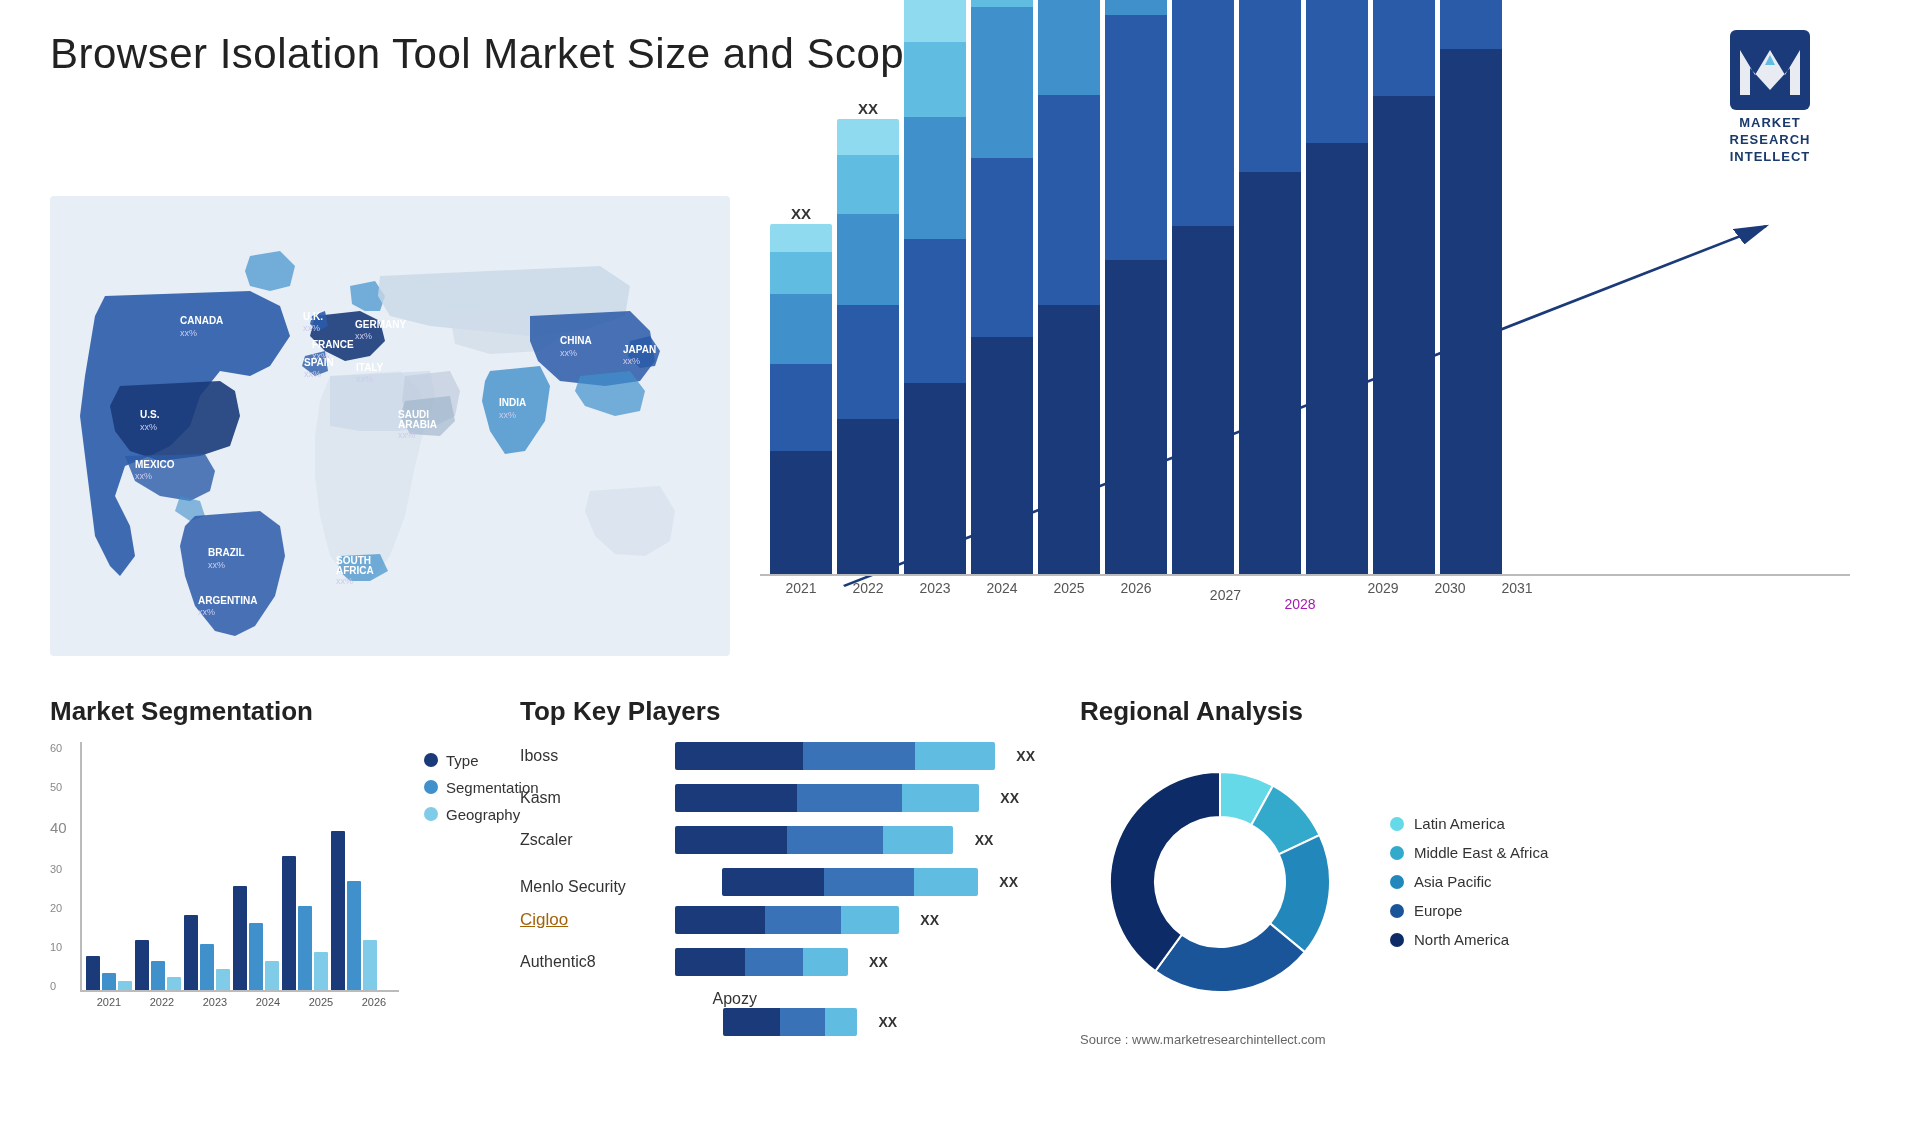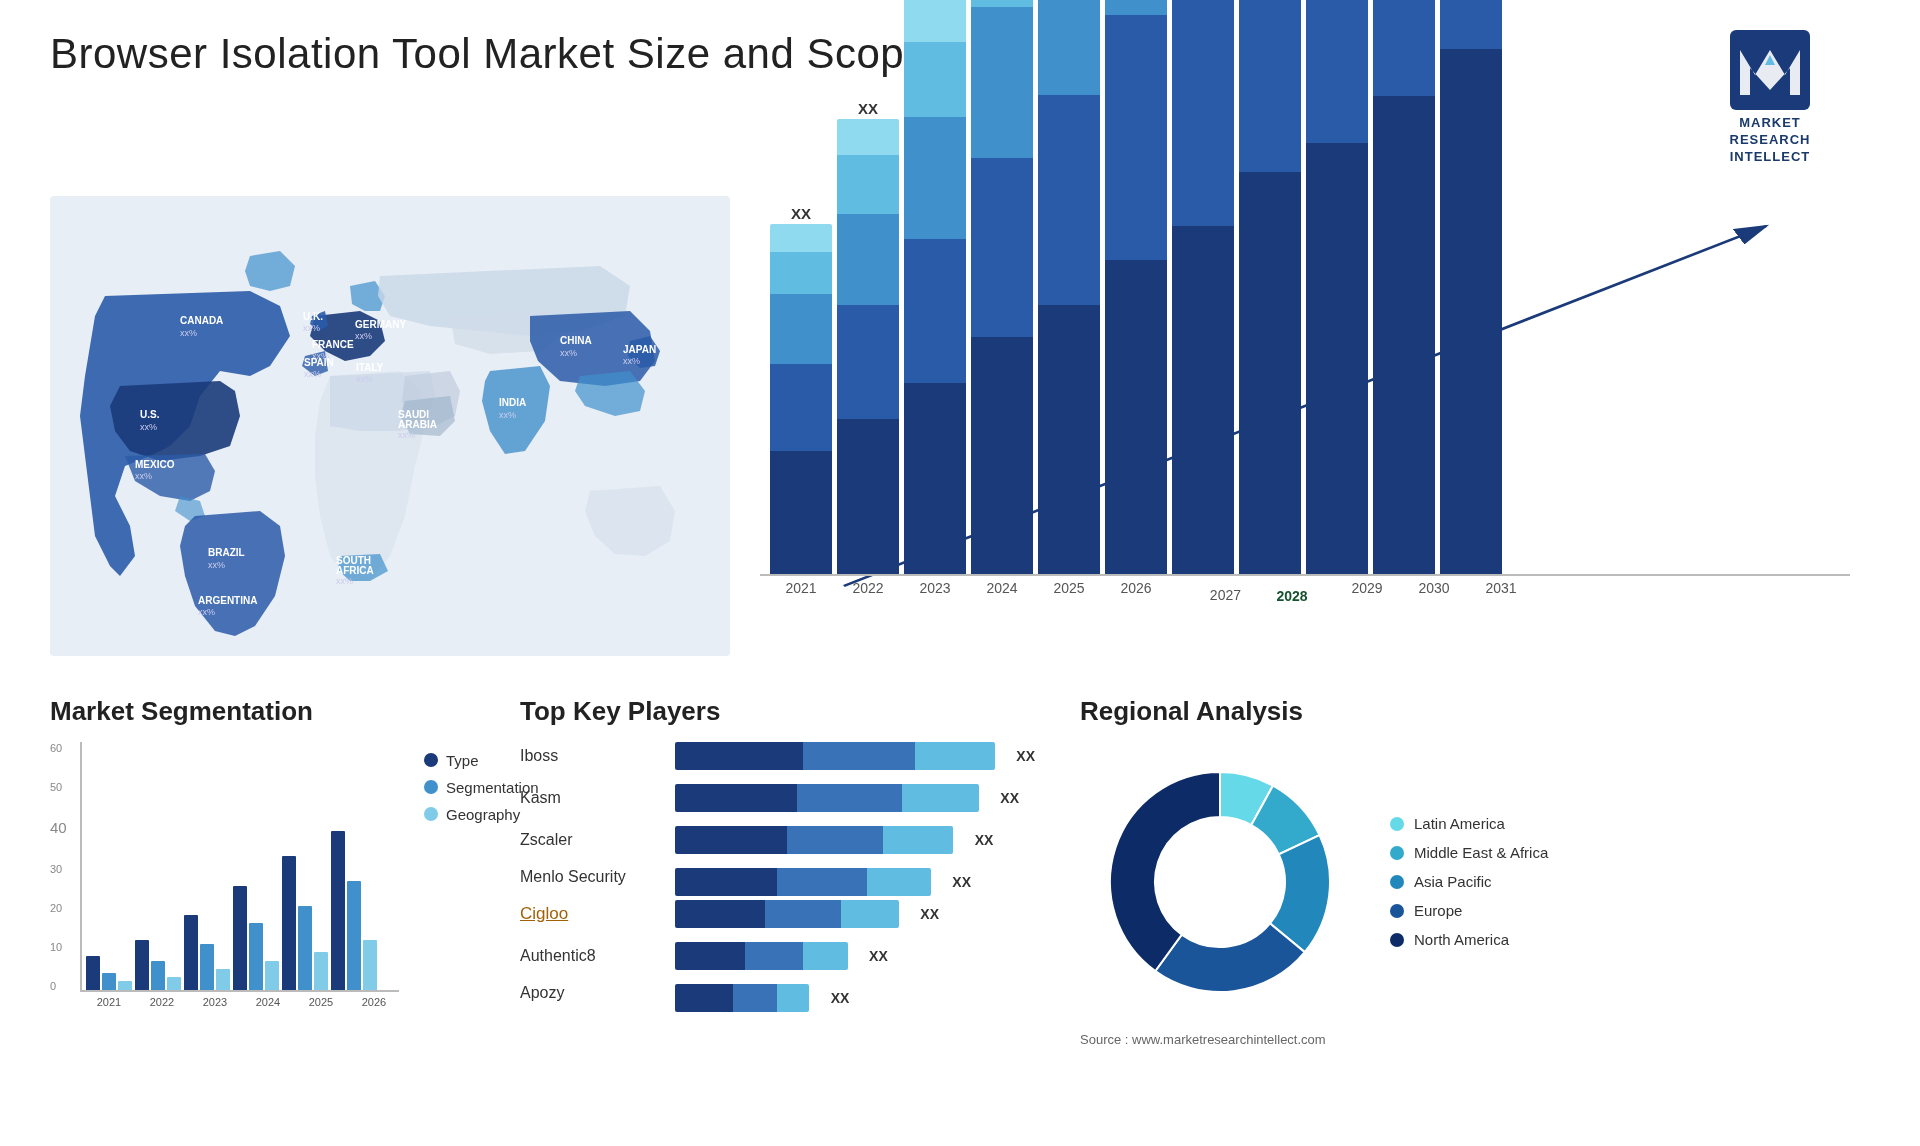--- a/index.html
+++ b/index.html
@@ -373,21 +373,21 @@
           </div>
 
         <div style="display:flex;gap:5px;padding:0 10px;margin-top:4px;" id="bar-years">
         <div style="width: 62px; text-align: center; font-size: 14px; color: rgb(85, 85, 85); margin: 0px;">2021</div>
             <div style="width: 62px; text-align: center; font-size: 14px; color: rgb(85, 85, 85); margin: 0px;">2022</div>
             <div style="width: 62px; text-align: center; font-size: 14px; color: rgb(85, 85, 85); margin: 0px;">2023</div>
             <div style="width: 62px; text-align: center; font-size: 14px; color: rgb(85, 85, 85); margin: 0px;">2024</div>
             <div style="width: 62px; text-align: center; font-size: 14px; color: rgb(85, 85, 85); margin: 0px;">2025</div>
             <div style="width: 62px; text-align: center; font-size: 14px; color: rgb(85, 85, 85); margin: 0px;">2026</div>
             <div style="width: 62px; text-align: right; font-size: 14px; color: rgb(85, 85, 85); margin: 7px;">2027</div>
-            <div style="width: 62px; text-align: center; font-size: 14px; color: #14532d; margin: 8px; font-weight: bold;">2028</div>
+            <div style="width: 62px; text-align: center; font-size: 14px; color: #a21caf; margin: 16px;">2028</div>
             <div style="width: 62px; text-align: center; font-size: 14px; color: rgb(85, 85, 85); margin: 0px;">2029</div>
             <div style="width: 62px; text-align: center; font-size: 14px; color: rgb(85, 85, 85); margin: 0px;">2030</div>
             <div style="width: 62px; text-align: center; font-size: 14px; color: rgb(85, 85, 85); margin: 0px;">2031</div>
           </div>
       </div>
     </div>
 
     <div class="bottom-grid">
 
       <div class="segmentation-section">
@@ -492,21 +492,21 @@
               <div style="width: 155px; font-size: 16px; color: rgb(51, 51, 51); flex-shrink: 0;">Zscaler</div>
               <div style="position: relative; height: 28px;">
                 <div style="display: flex; height: 28px; width: 278.4px; border-radius: 2px; overflow: hidden;">
                   <div style="width: 40.2299%; background: rgb(26, 58, 122);"></div>
                   <div style="width: 34.4828%; background: rgb(58, 114, 184);"></div>
                   <div style="width: 25.2874%; background: rgb(96, 188, 224);"></div>
                 </div>
                 <div style="position: absolute; right: -40px; top: 50%; transform: translateY(-50%); font-size: 14px; font-weight: 700; color: rgb(51, 51, 51);">XX</div>
               </div>
             </div>
-            <div style="display: flex; align-items: flex-start; margin-bottom: 4px;">
+            <div style="display: flex; align-items: flex-end; margin-bottom: 10px; gap: 47px;">
               <div style="width: 155px; font-size: 16px; color: rgb(51, 51, 51); flex-shrink: 0;">Menlo Security</div>
               <div style="position: relative; height: 28px;">
                 <div style="display: flex; height: 28px; width: 256px; border-radius: 2px; overflow: hidden;">
                   <div style="width: 40%; background: rgb(26, 58, 122);"></div>
                   <div style="width: 35%; background: rgb(58, 114, 184);"></div>
                   <div style="width: 25%; background: rgb(96, 188, 224);"></div>
                 </div>
                 <div style="position: absolute; right: -40px; top: 50%; transform: translateY(-50%); font-size: 14px; font-weight: 700; color: rgb(51, 51, 51);">XX</div>
               </div>
             </div>
@@ -525,21 +525,21 @@
               <div style="width: 155px; font-size: 16px; color: rgb(51, 51, 51); flex-shrink: 0;">Authentic8</div>
               <div style="position: relative; height: 28px;">
                 <div style="display: flex; height: 28px; width: 172.8px; border-radius: 2px; overflow: hidden;">
                   <div style="width: 40.7407%; background: rgb(26, 58, 122);"></div>
                   <div style="width: 33.3333%; background: rgb(58, 114, 184);"></div>
                   <div style="width: 25.9259%; background: rgb(96, 188, 224);"></div>
                 </div>
                 <div style="position: absolute; right: -40px; top: 50%; transform: translateY(-50%); font-size: 14px; font-weight: 700; color: rgb(51, 51, 51);">XX</div>
               </div>
             </div>
-            <div style="display: flex; margin-bottom: 14px;">
+            <div style="display: flex; align-items: center; margin-bottom: 14px; flex-direction: column;">
               <div style="width: 155px; font-size: 16px; color: rgb(51, 51, 51); flex-shrink: 0;">Apozy</div>
               <div style="position: relative; height: 28px;">
                 <div style="display: flex; height: 28px; width: 134.4px; border-radius: 2px; overflow: hidden;">
                   <div style="width: 42.8571%; background: rgb(26, 58, 122);"></div>
                   <div style="width: 33.3333%; background: rgb(58, 114, 184);"></div>
                   <div style="width: 23.8095%; background: rgb(96, 188, 224);"></div>
                 </div>
                 <div style="position: absolute; right: -40px; top: 50%; transform: translateY(-50%); font-size: 14px; font-weight: 700; color: rgb(51, 51, 51);">XX</div>
               </div>
             </div>

